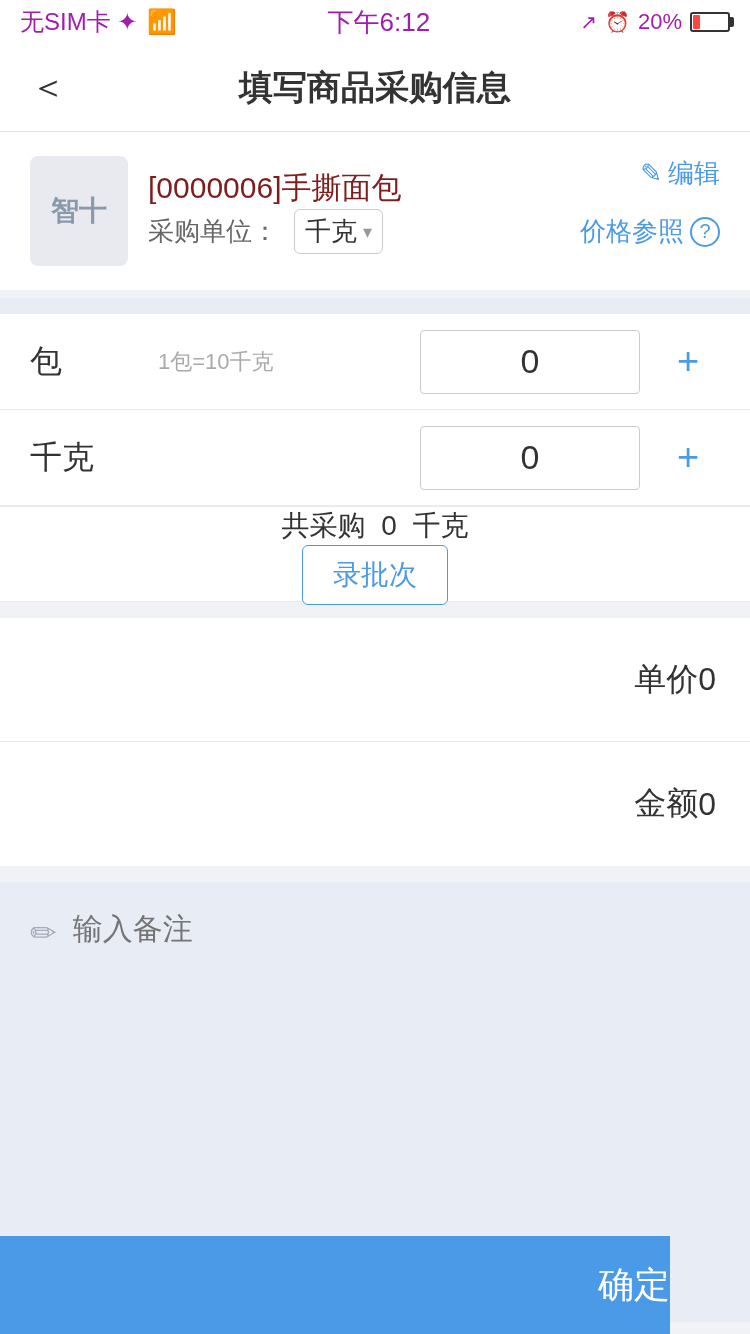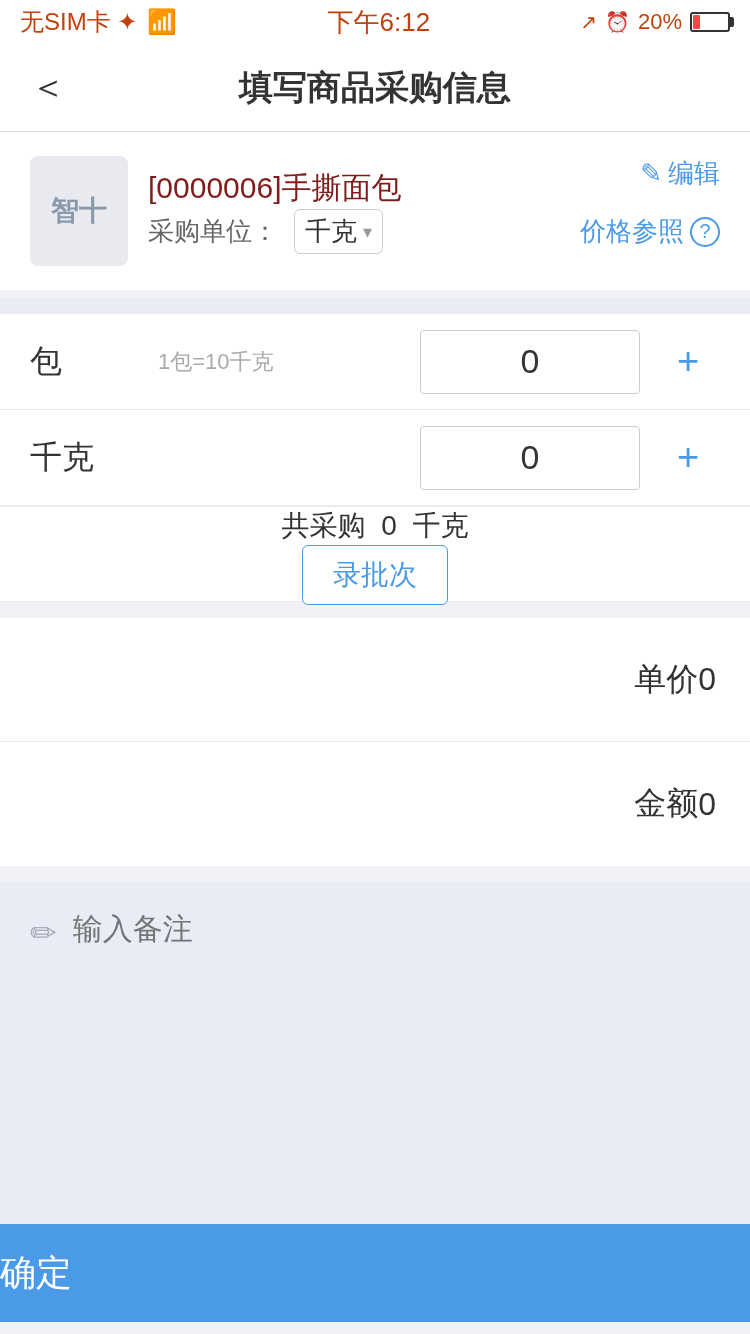--- a/index.html
+++ b/index.html
@@ -17,21 +17,21 @@
     
     .status-bar {
       width: 100%;
       height: 44px;
       background: #fff;
       display: flex;
       align-items: center;
       justify-content: space-between;
       padding: 0 20px;
       font-size: 24px;
-      color: #c2410c;
+      color: #a21caf;
     }
     .status-left { display: flex; align-items: center; gap: 10px; }
     .status-center { font-size: 26px; font-weight: 500; }
     .status-right { display: flex; align-items: center; gap: 8px; font-size: 22px; }
     .battery-icon {
       width: 40px; height: 20px; border: 2px solid #333; border-radius: 3px; position: relative; display: inline-flex; align-items: center;
     }
     .battery-icon::after { content: ''; position: absolute; right: -6px; top: 50%; transform: translateY(-50%); width: 4px; height: 10px; background: #333; border-radius: 0 2px 2px 0; }
     .battery-fill { height: 14px; width: 20%; background: #f44; border-radius: 1px; margin-left: 1px; }
 
@@ -263,28 +263,28 @@
     
     .content-spacer {
       background: #e8edf5;
       flex: 1;
       min-height: 200px;
     }
 
     
     .confirm-bar {
       position: fixed;
-      bottom: 12px;
+      bottom: 0;
       left: 0;
-      width: 750px;
+      width: 670px;
       height: 98px;
       background: #4a9ae8;
       display: flex;
       align-items: center;
-      justify-content: flex-start;
+      justify-content: flex-end;
       cursor: pointer;
     }
     .confirm-label {
       font-size: 36px;
       color: #fff;
       font-weight: 500;
     }
   </style>
 </head>
 <body>

